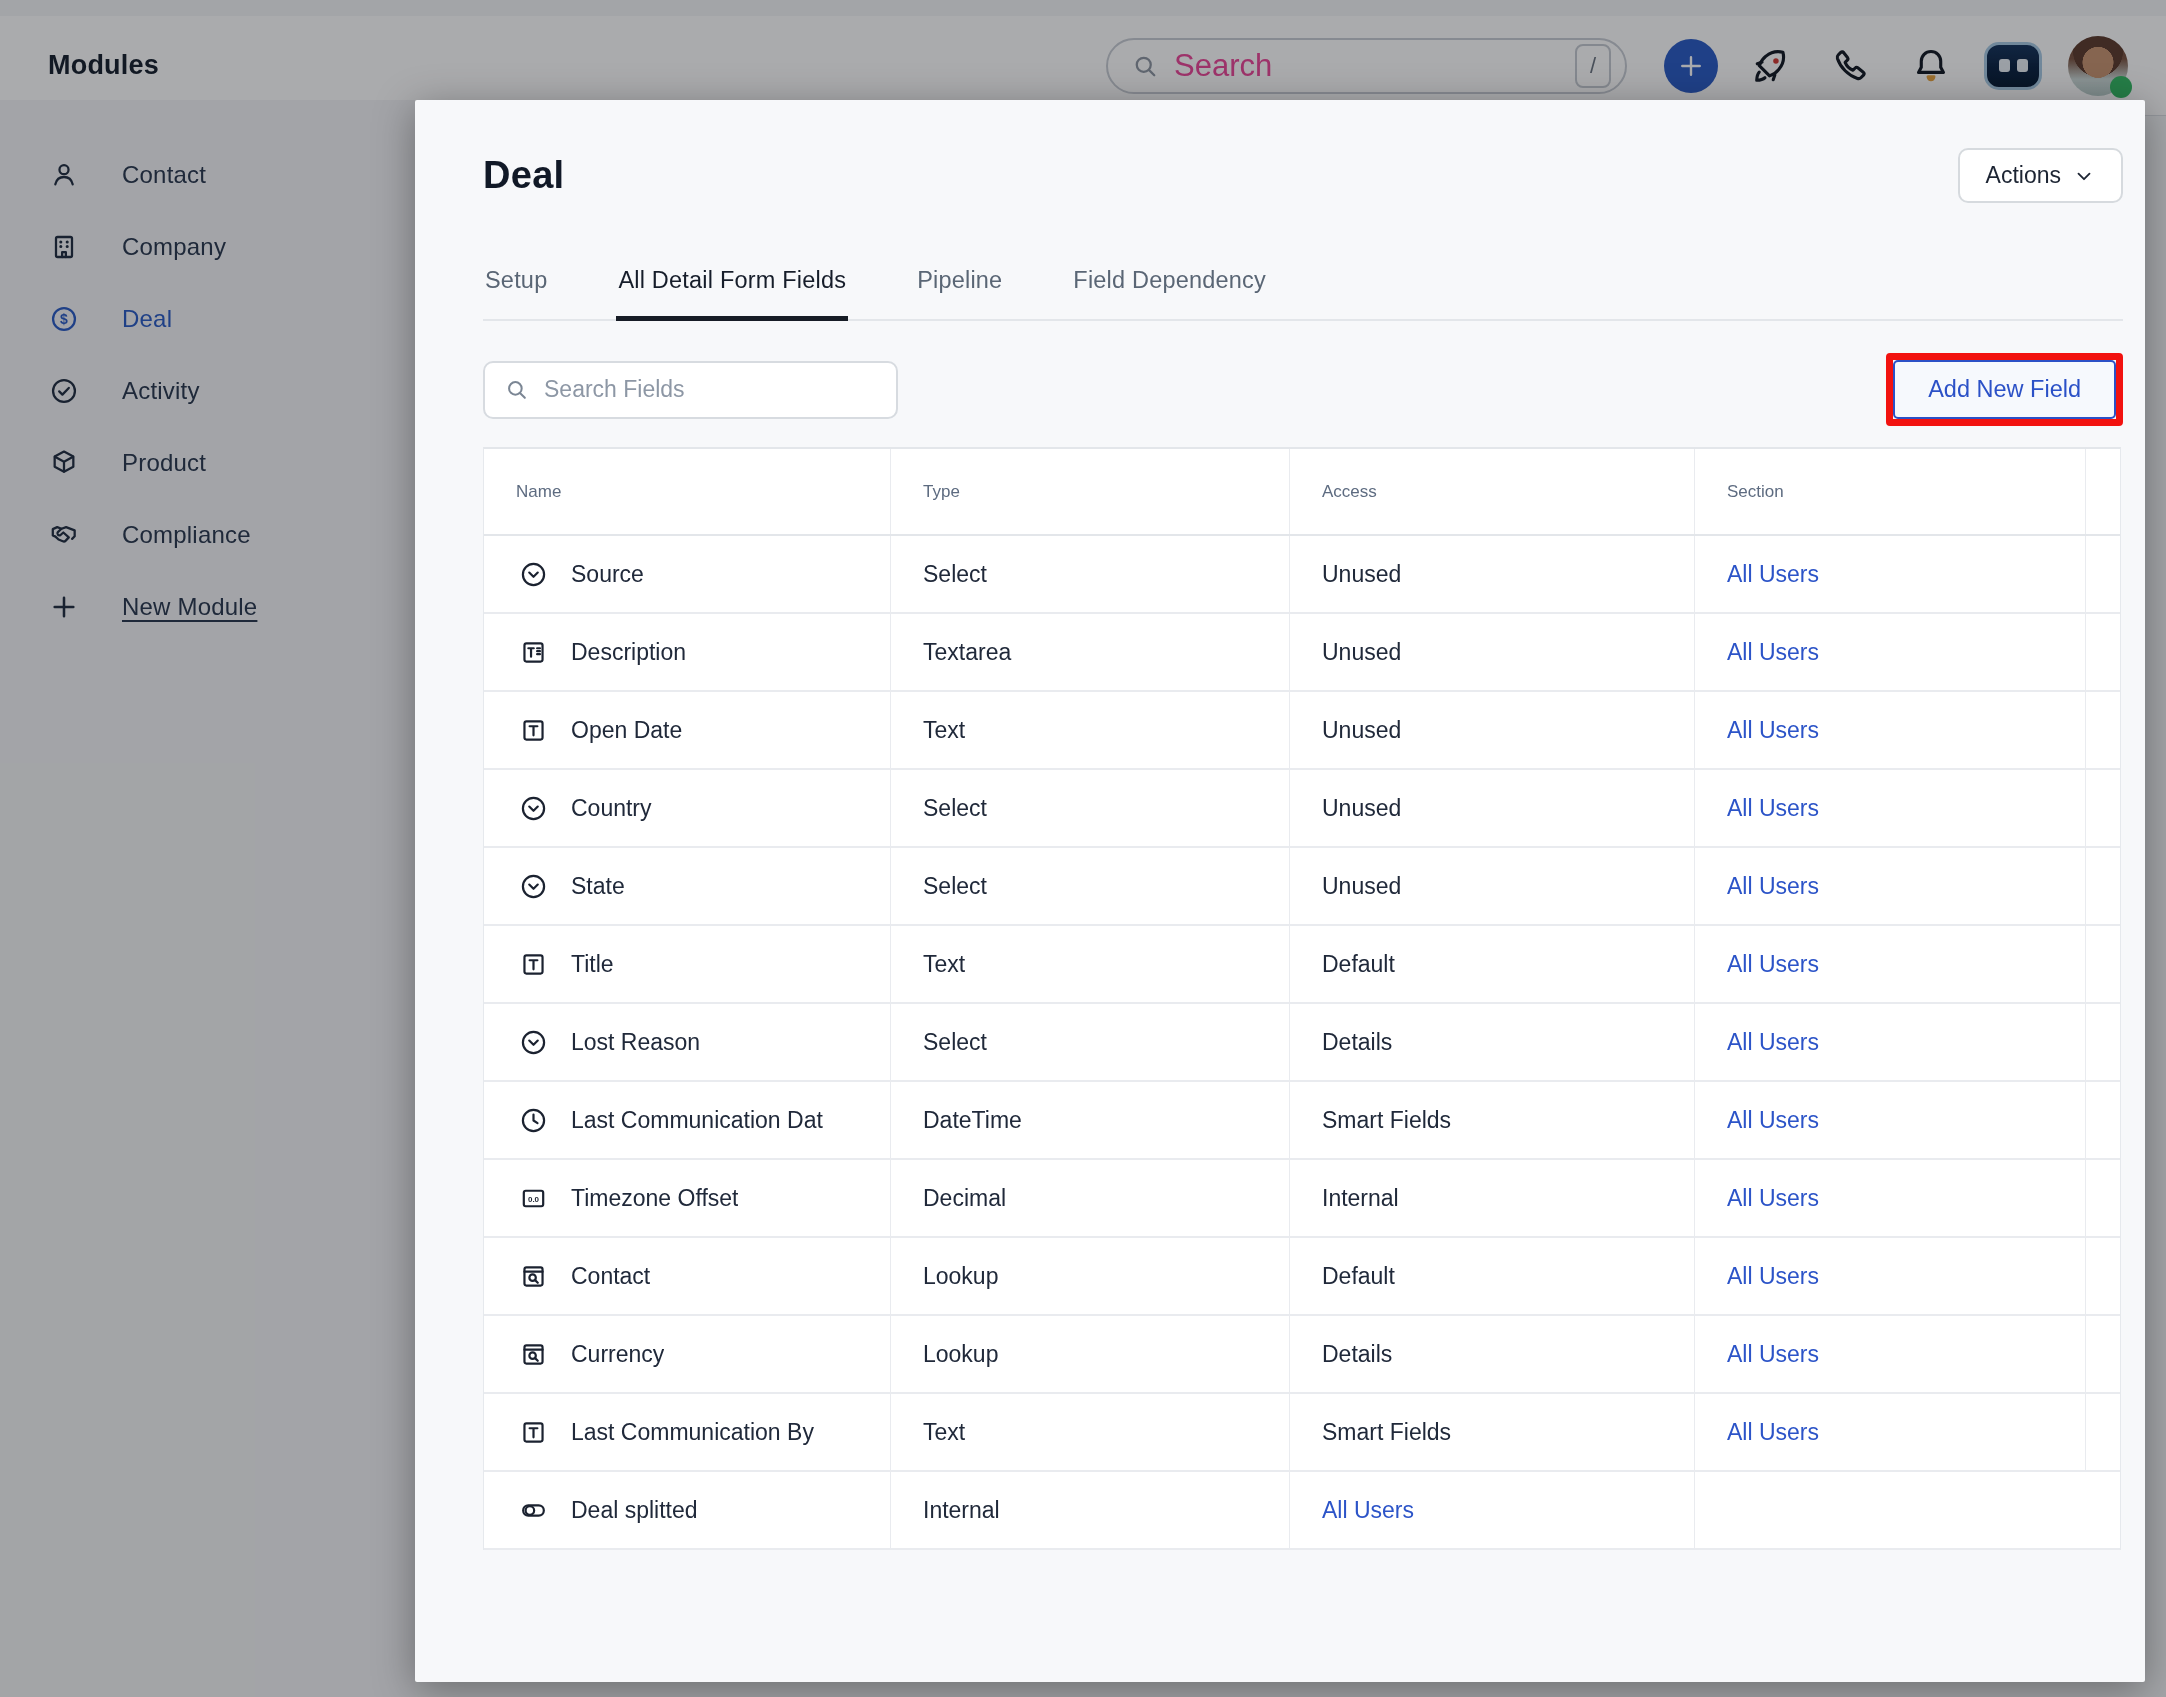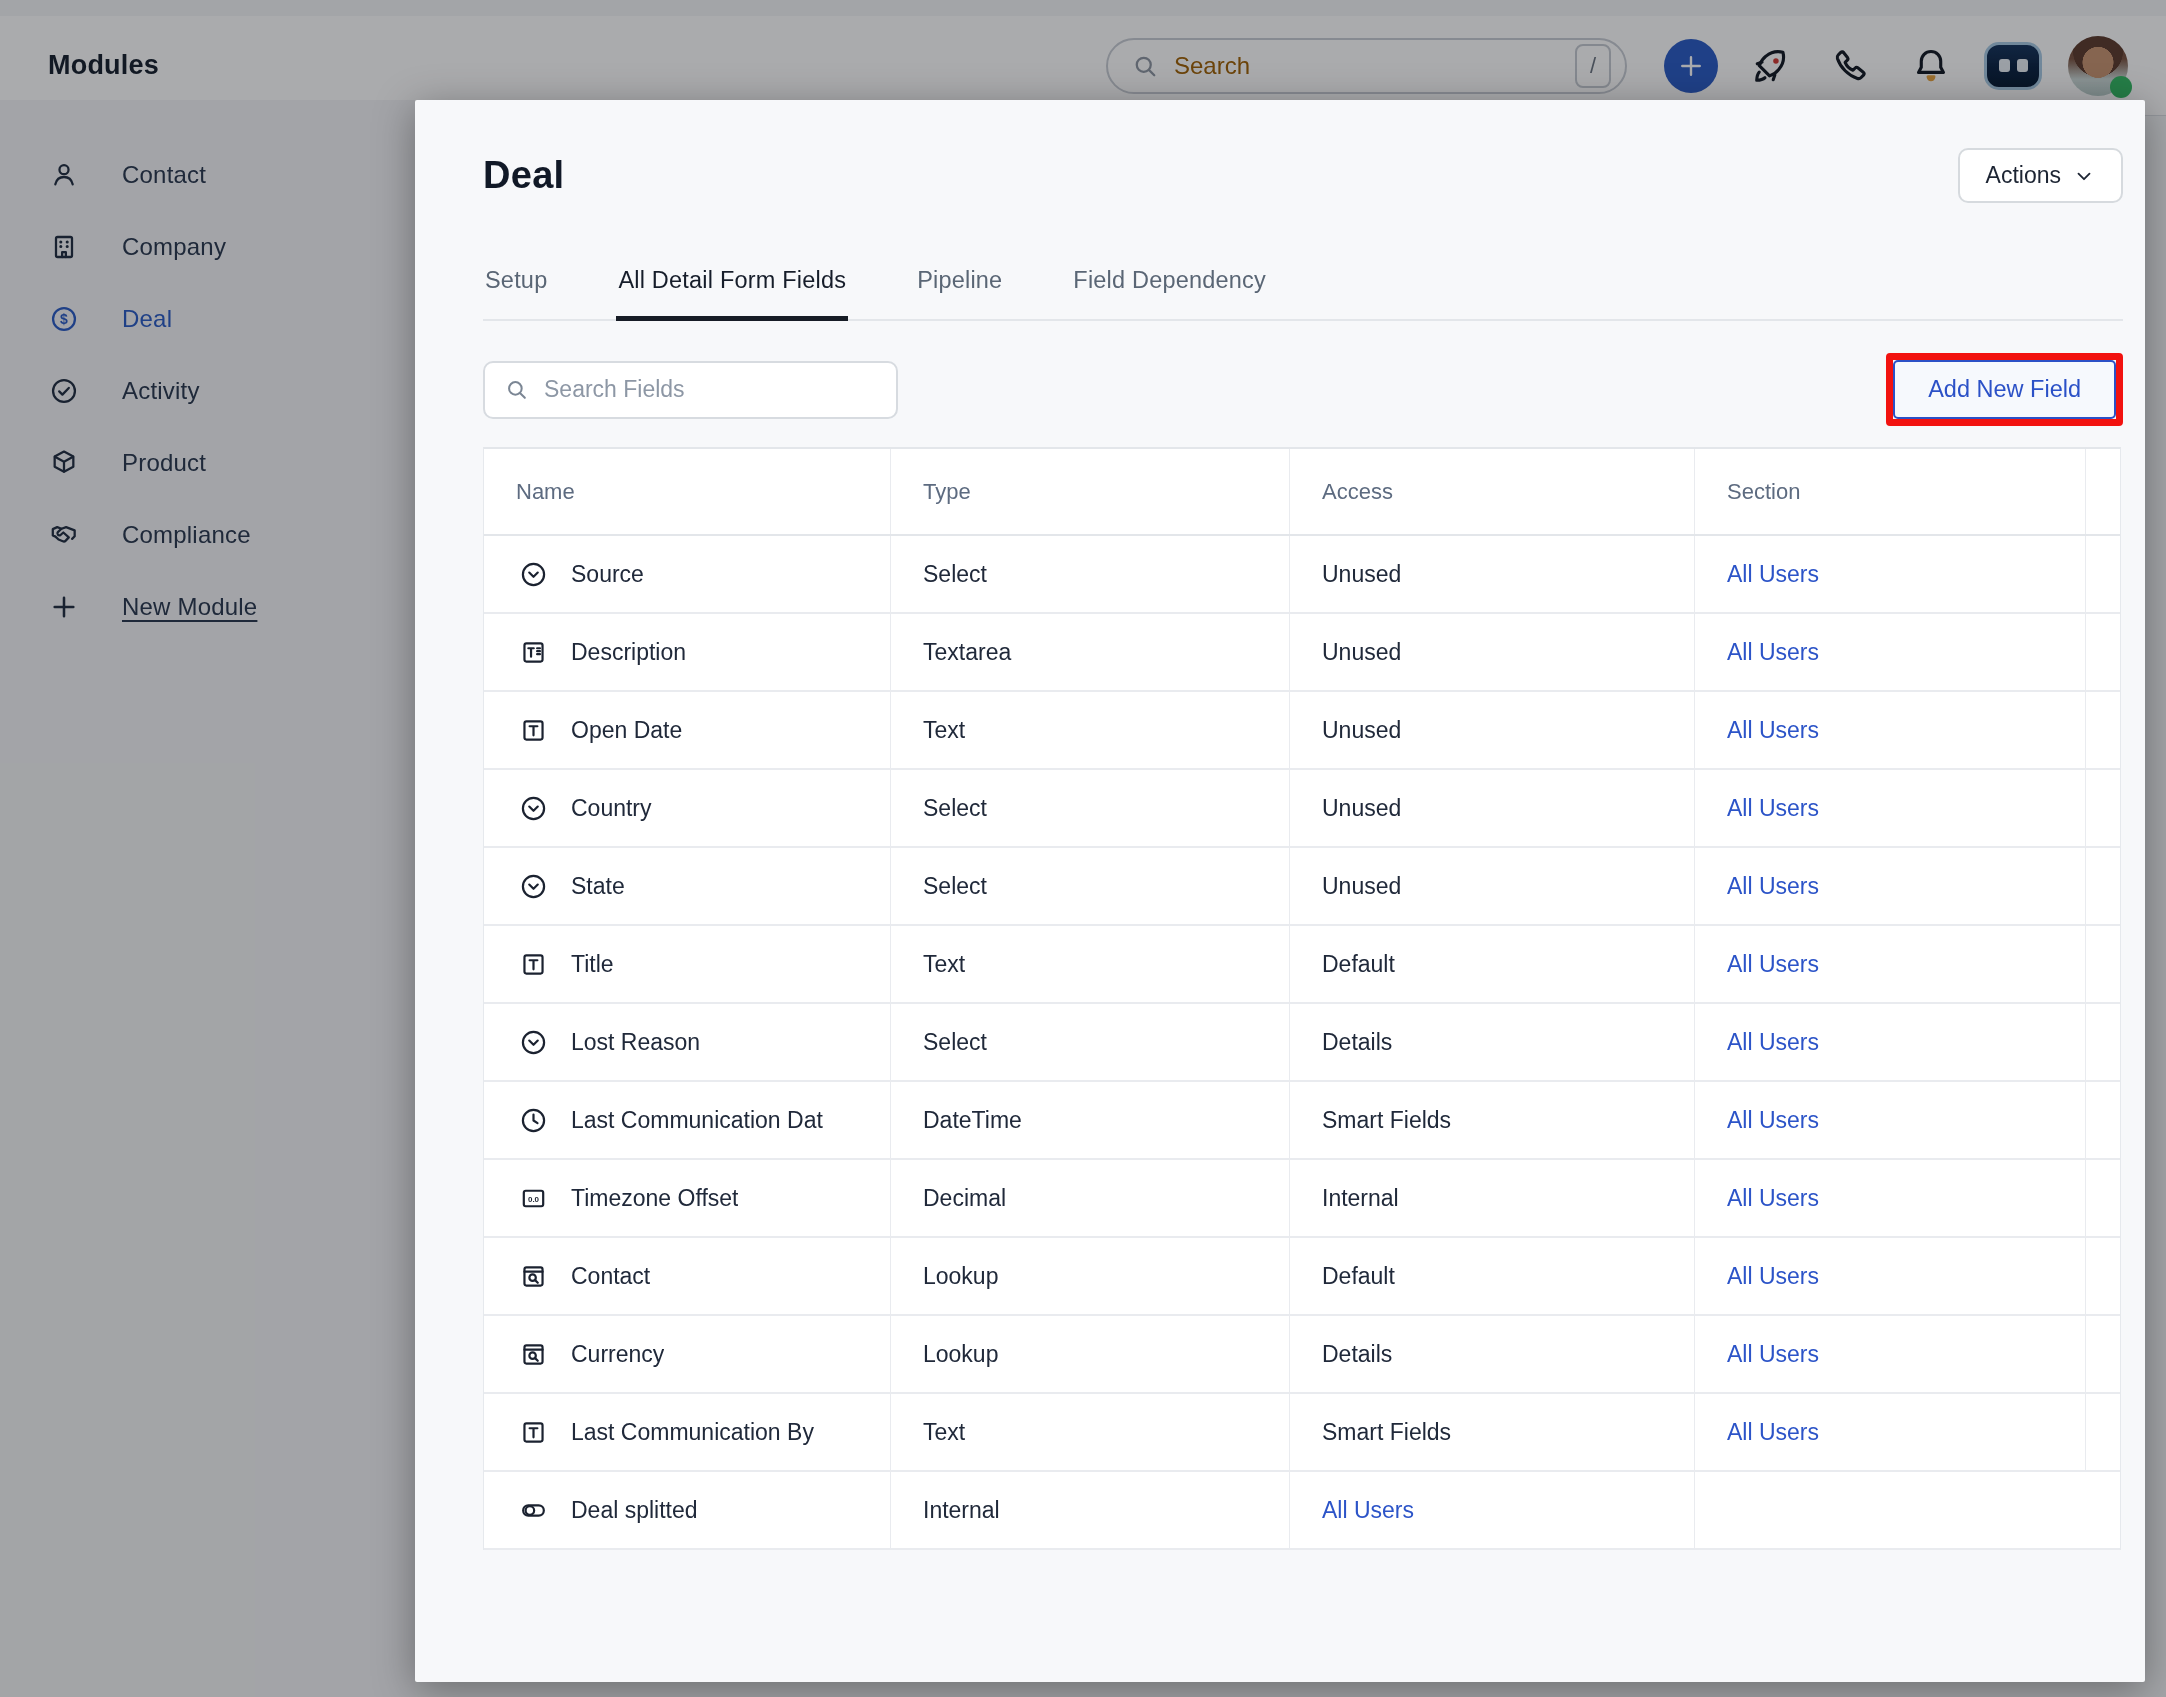--- a/index.html
+++ b/index.html
@@ -15,21 +15,21 @@
     position:absolute; top:16px; left:0; width:2166px; height:100px;
     background:#ffffff; border-bottom:1px solid #dcdfe4;
     display:flex; align-items:center; z-index:1;
   }
   .topbar-title{ margin-left:48px; font-size:27px; font-weight:700; color:#17202e; letter-spacing:.2px;}
   .topbar-spacer{ flex:1; }
   .search-pill{
     width:521px; height:56px; border:2px solid #c9cdd4; border-radius:28px;
     background:#ffffff; display:flex; align-items:center; padding:0 14px 0 22px;
   }
-  .search-pill .ph{ margin-left:14px; font-size:24px; color:#a16207; flex:1; }
+  .search-pill .ph{ margin-left:14px; font-size:31px; color:#ec4899; flex:1; }
   .slash-key{
     width:36px; height:44px; border:2px solid #c5cad1; border-radius:8px;
     display:flex; align-items:center; justify-content:center;
     font-size:22px; color:#6b7480; background:#fff;
   }
   .topbar-actions{ display:flex; align-items:center; gap:26px; margin:0 38px 0 37px; }
   .tb-slot{ width:54px; height:54px; display:flex; align-items:center; justify-content:center; }
   .plus-circle{
     width:54px; height:54px; border-radius:50%; background:#2c5cc5;
     display:flex; align-items:center; justify-content:center;
@@ -105,21 +105,21 @@
   
   .table{
     margin-top:21px; width:1638px; background:#ffffff;
     border-top:2px solid #e3e6ea; border-left:1px solid #e6e9ed; border-right:1px solid #e6e9ed;
   }
   .tr{ display:grid; grid-template-columns:406px 399px 405px 391px 35px; }
   .th,.td{ border-left:1px solid #e9ebef; display:flex; align-items:center; overflow:hidden; }
   .th:first-child,.td:first-child{ border-left:none; }
   .tr.head{ height:87px; border-bottom:2px solid #e3e6ea; }
   .tr.row{ height:78px; border-bottom:2px solid #e9ebef; cursor:pointer; }
-  .th{ font-size:22px; color:#5d6b80; font-weight:500; padding-left:32px; }
+  .th{ font-size:17px; color:#5d6b80; font-weight:500; padding-left:32px; }
   .td{ font-size:23px; color:#20293a; padding-left:32px; white-space:nowrap; }
   .td.name{ gap:22px; padding-left:34px; }
   .td.name .cell-label{ overflow:hidden; white-space:nowrap; }
   .td a{ color:#2c54c8; text-decoration:none; cursor:pointer; }
 
   .icon{ display:inline-flex; align-items:center; justify-content:center; flex:none; }
 </style>
 </head>
 <body>
 

